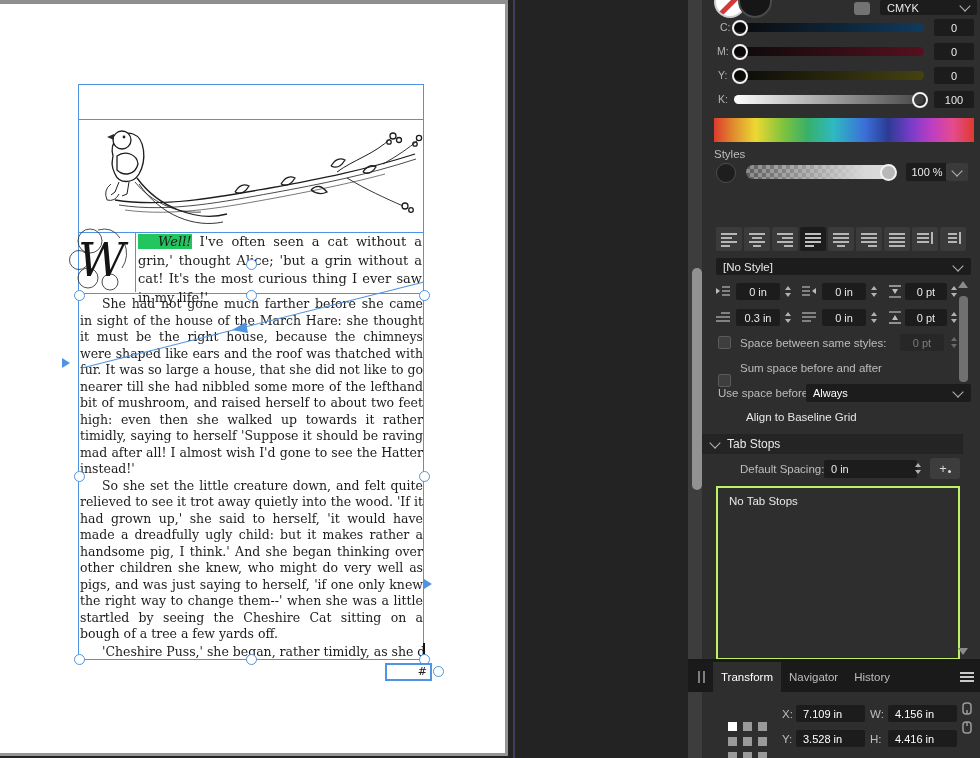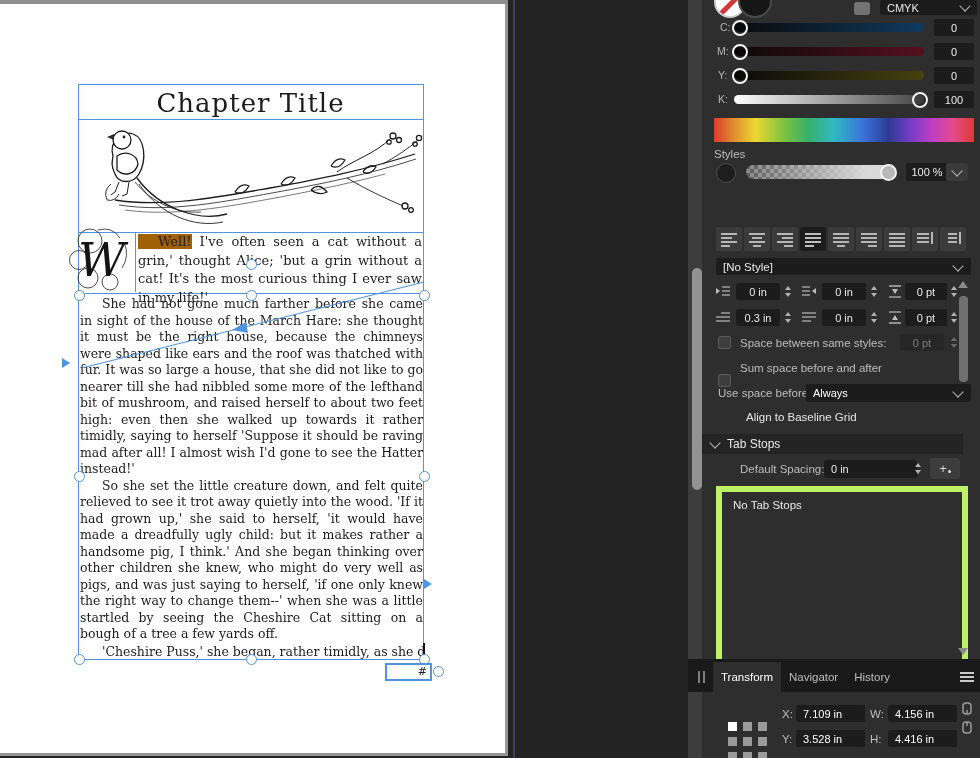--- a/index.html
+++ b/index.html
@@ -14,21 +14,21 @@
   .topbar{left:0;top:0;width:508px;height:4px;background:#8f8f8f;}
   .scrolltrack-doc{left:688px;top:0;width:22px;height:758px;background:#3d3d3d;}
   .scrollthumb-doc{left:692px;top:268px;width:10px;height:222px;background:#929292;border-radius:5px;}
   .frame{border:1px solid #4f94e0;}
   .blue-line{background:#4f94e0;}
   .handle{width:9px;height:9px;border:1.5px solid #4f94e0;background:#fff;border-radius:50%;}
   .tri-r{width:0;height:0;border-top:5px solid transparent;border-bottom:5px solid transparent;border-left:8px solid #4f94e0;}
   .doc-serif{font-family:"DejaVu Serif",serif;color:#1c1c1c;}
   .chapter-title{font-size:26px;letter-spacing:1px;text-align:center;line-height:34px;}
   .p1{font-size:13px;line-height:18.5px;text-align:justify;}
-  .hl{background:#a16207;padding-left:20px;}
+  .hl{background:#22c55e;padding-left:20px;font-style:italic;}
   .bodytext{font-size:12.5px;line-height:16.5px;text-align:justify;}
   .bodytext p{margin:0;text-indent:22px;}
   .p5{font-size:12.5px;white-space:nowrap;overflow:hidden;text-indent:22px;}
   .caret{width:2px;height:13px;background:#111;}
   .pagenum-frame{border:2px solid #4f94e0;text-align:right;font-size:11px;padding-right:3px;
                  font-family:"DejaVu Serif",serif;color:#222;font-style:italic;}
   
   .panel{left:702px;top:0;width:278px;height:758px;background:#2e2e2e;}
   .prel{position:absolute;}
   .tabbar{background:#1a1a1a;display:flex;align-items:stretch;}
@@ -51,21 +51,21 @@
   .chk{width:13px;height:13px;background:#3e3e3e;border:1px solid #5a5a5a;border-radius:2px;box-sizing:border-box;position:relative;}
   .chk.on::after{content:"";position:absolute;left:3px;top:0.5px;width:4px;height:8px;
         border-right:1.8px solid #f2f2f2;border-bottom:1.8px solid #f2f2f2;transform:rotate(42deg);}
   .slider-track{height:9px;border-radius:4.5px;}
   .knob{width:12px;height:12px;border:2px solid #f2f2f2;border-radius:50%;background:rgba(0,0,0,0.15);}
   .chan-lbl{color:#b5b5b5;font-size:10.5px;}
   .align-btn{width:26px;height:24px;background:#3b3b3b;border-radius:2px;display:flex;align-items:center;justify-content:center;}
   .align-btn.active{background:#1c1c1c;}
   .section-hd{background:#242424;display:flex;align-items:center;gap:8px;padding-left:9px;
               color:#e8e8e8;font-size:12px;}
-  .listbox{background:#2e2e2e;border:6px solid #bef264;}
+  .listbox{background:#2e2e2e;border:2px solid #bef264;}
   .hamburger{width:14px;height:10px;background:
       linear-gradient(#c9c9c9,#c9c9c9) 0 0/14px 2px no-repeat,
       linear-gradient(#c9c9c9,#c9c9c9) 0 4px/14px 2px no-repeat,
       linear-gradient(#c9c9c9,#c9c9c9) 0 8px/14px 2px no-repeat;}
   .draghandle{width:7px;height:12px;background:
       linear-gradient(#7e7e7e,#7e7e7e) 0 0/2px 12px no-repeat,
       linear-gradient(#7e7e7e,#7e7e7e) 5px 0/2px 12px no-repeat;}
   .sbar-arrow-up{width:0;height:0;border-left:5px solid transparent;border-right:5px solid transparent;border-bottom:7px solid #8a8a8a;}
   .sbar-arrow-dn{width:0;height:0;border-left:5px solid transparent;border-right:5px solid transparent;border-top:7px solid #8a8a8a;}
   .anchor-sq{width:9px;height:9px;background:#9a9a9a;}
@@ -81,21 +81,20 @@
 
 <div id="stage">
 
   <div class="abs canvas"></div>
   <div class="abs guide-v"></div>
   <div class="abs page"></div>
   <div class="abs topbar"></div>
 
   <div class="abs frame" style="left:78px;top:84px;width:344px;height:574px;"></div>
   <div class="abs frame" style="left:78px;top:84px;width:344px;height:34px;"></div>
-  <div class="abs doc-serif chapter-title" style="left:79px;top:86px;width:343px;">Chapter Title</div>
 
   <svg class="abs" style="left:85px;top:126px;" width="338" height="104" viewBox="0 0 338 104">
     <g fill="none" stroke="#1d1d1d" stroke-width="1.3">
 
       <path d="M30,74 C80,82 140,70 185,62 C235,53 280,44 330,28"></path>
       <path d="M34,79 C85,87 142,75 187,67 C236,58 282,49 331,33" stroke-width="0.8"></path>
       <path d="M40,84 C90,91 146,80 190,72 C238,63 270,56 300,48" stroke-width="0.6"></path>
 
       <path d="M252,46 C268,34 290,28 306,12" stroke-width="1"></path>
       <path d="M298,38 C312,30 324,22 333,14" stroke-width="0.9"></path>

